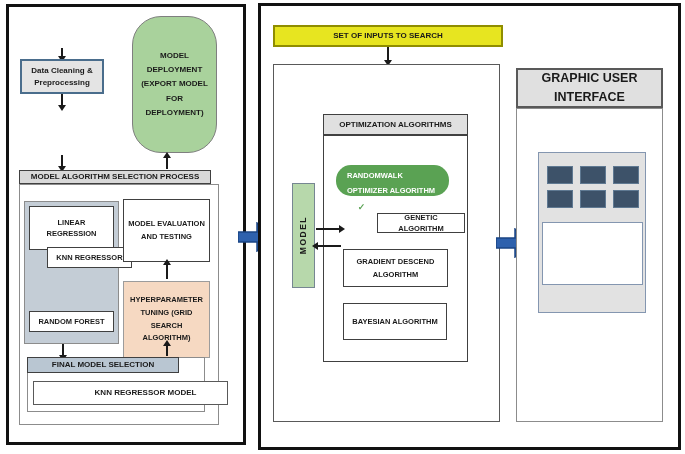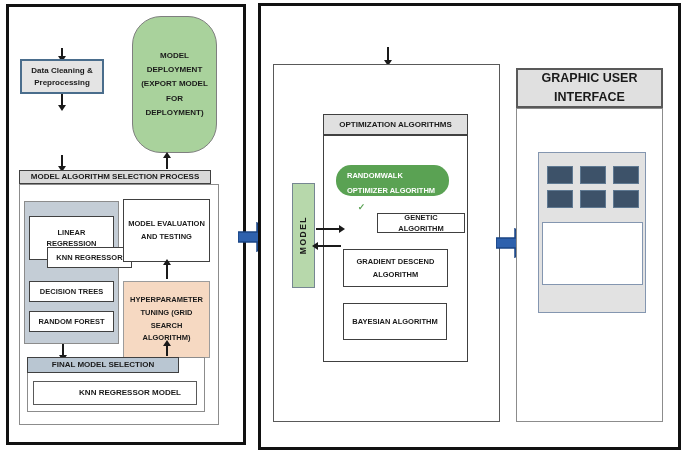--- a/index.html
+++ b/index.html
@@ -73,43 +73,43 @@
 
   <div class="bx deploy" style="left:132px; top:16px; width:85px; height:137px; padding:6px;border-radius:29px;">MODEL DEPLOYMENT (EXPORT MODEL FOR DEPLOYMENT)</div>
   <div class="av up" style="left:166px; top:157px; height:12px;"></div>
 
   <div class="bx hdr" style="left:19px; top:170px; width:192px; height:14px;">MODEL ALGORITHM SELECTION PROCESS</div>
 
   <div class="bx container" style="left:19px; top:184px; width:200px; height:241px;"></div>
 
   <div class="bx subpanel" style="left:24px; top:201px; width:95px; height:143px;"></div>
 
-  <div class="bx" style="left:29px; top:216px; width:85px; height:44px;">LINEAR REGRESSION</div>
+  <div class="bx" style="left:29px; top:206px; width:85px; height:44px;">LINEAR REGRESSION</div>
   <div class="bx" style="left:47px; top:247px; width:85px; height:21px;">KNN REGRESSOR</div>
-  <div class="bx" style="left:29px; top:281px; width:85px; height:21px;">DECISION TREES</div>
   <div class="bx" style="left:29px; top:311px; width:85px; height:21px;">RANDOM FOREST</div>
 
   <div class="bx" style="left:123px; top:199px; width:87px; height:63px; line-height:1.7;">MODEL EVALUATION AND TESTING</div>
   <div class="av up" style="left:166px; top:264px; height:15px;"></div>
 
   <div class="bx peach" style="left:123px; top:281px; width:87px; height:77px;">HYPERPARAMETER TUNING (GRID SEARCH ALGORITHM)</div>
 
   <div class="av down" style="left:62px; top:344px; height:12px;"></div>
   <div class="av up" style="left:166px; top:345px; height:11px;"></div>
 
   <div class="bx container" style="left:27px; top:357px; width:178px; height:55px;"></div>
   <div class="bx finalhdr" style="left:27px; top:357px; width:152px; height:16px;">FINAL MODEL SELECTION</div>
-  <div class="bx" style="left:33px; top:381px; width:164px; height:24px; font-size:8px; border-color:#595959;padding-left:34px;">KNN REGRESSOR MODEL</div>
+  <div class="bx" style="left:33px; top:381px; width:195px; height:24px; font-size:8px; border-color:#595959;padding-left:34px;">KNN REGRESSOR MODEL</div>
 
   <svg class="bigarrow" style="left:238px; top:222px;" width="34" height="30">
     <polygon points="0,10 19,10 19,1 33,15 19,29 19,20 0,20" fill="#2e61ad" stroke="#1a4484" stroke-width="1.5"></polygon>
   </svg>
 
   <div class="panel" style="left:258px; top:3px; width:423px; height:447px;"></div>
 
+  <div class="bx banner" style="left:273px; top:25px; width:230px; height:22px;">SET OF INPUTS TO SEARCH</div>
   <div class="av down" style="left:387px; top:47px; height:14px;"></div>
 
   <div class="bx container" style="left:273px; top:64px; width:227px; height:358px; border-color:#595959;"></div>
 
   <div class="bx opthdr" style="left:323px; top:114px; width:145px; height:21px;">OPTIMIZATION ALGORITHMS</div>
   <div class="bx" style="left:323px; top:135px; width:145px; height:227px; border-color:#404040;"></div>
 
   <div class="pill" style="left:336px; top:165px; width:113px; height:31px;"><span>RANDOMWALK OPTIMIZER ALGORITHM</span><span class="chk"><i>✓</i></span></div>
 
   <div class="bx modelv" style="left:292px; top:183px; width:23px; height:105px;">

